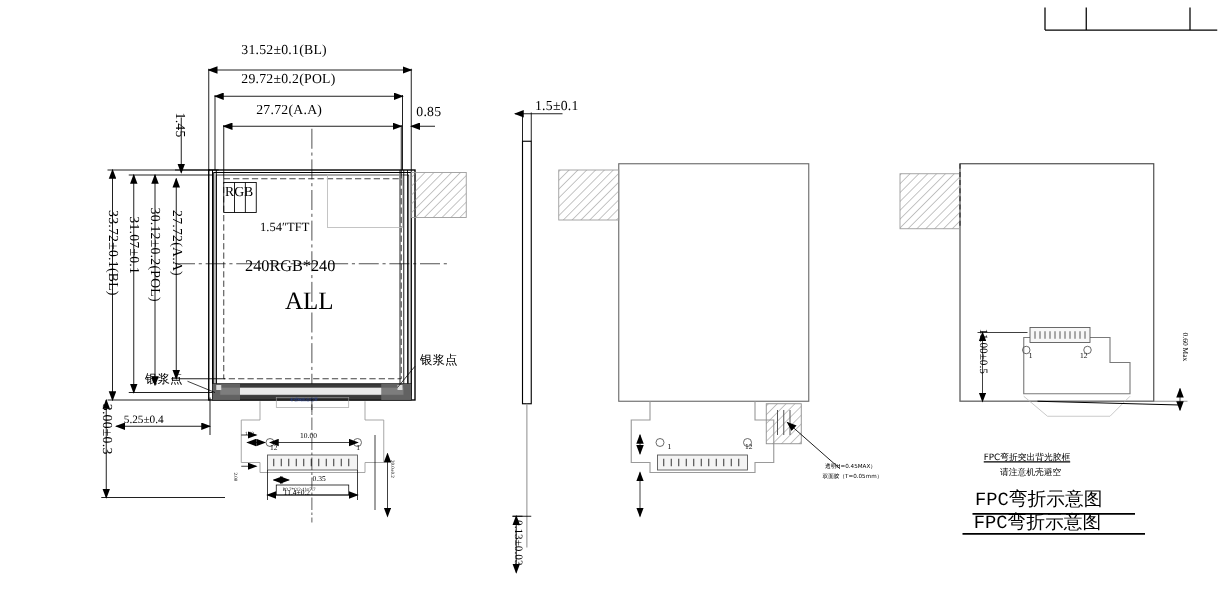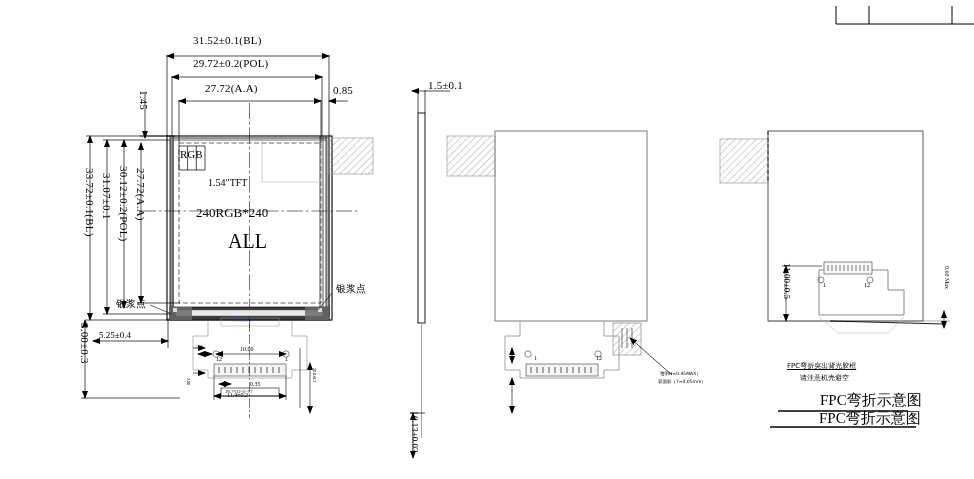--- a/index.html
+++ b/index.html
@@ -11,21 +11,21 @@
   }
   #stage{position:absolute;left:0;top:18px;width:954px;height:479px;}
   svg.layer{position:absolute;left:0;top:0;width:974px;height:479px;overflow:visible;}
   .txt{position:absolute;white-space:pre;font-family:"Liberation Serif",serif;color:#000;line-height:1;}
   .dim{font-size:11px;letter-spacing:.2px;}
   .dim-sm{font-size:9px;}
   .dim-xs{font-size:6px;}
   .dim-xxs{font-size:4px;}
   .cn{font-family:"DejaVu Sans",sans-serif;font-size:10px;}
   .cn-sm{font-family:"DejaVu Sans",sans-serif;font-size:7px;}
-  .cn-big{font-family:Liberation Serif, serif;font-size:15px;margin-left:40px;}
+  .cn-big{font-family:Liberation Mono, monospace;font-size:15px;}
   .rot90{transform-origin:0 0;transform:rotate(90deg);}
   .tinyblue{color:#25409a;font-family:"DejaVu Sans",sans-serif;font-size:3.2px;}
 </style>
 </head>
 <body>
 
 <div id="stage">
 
   <svg class="layer" viewBox="0 0 974 479">
     <defs>

